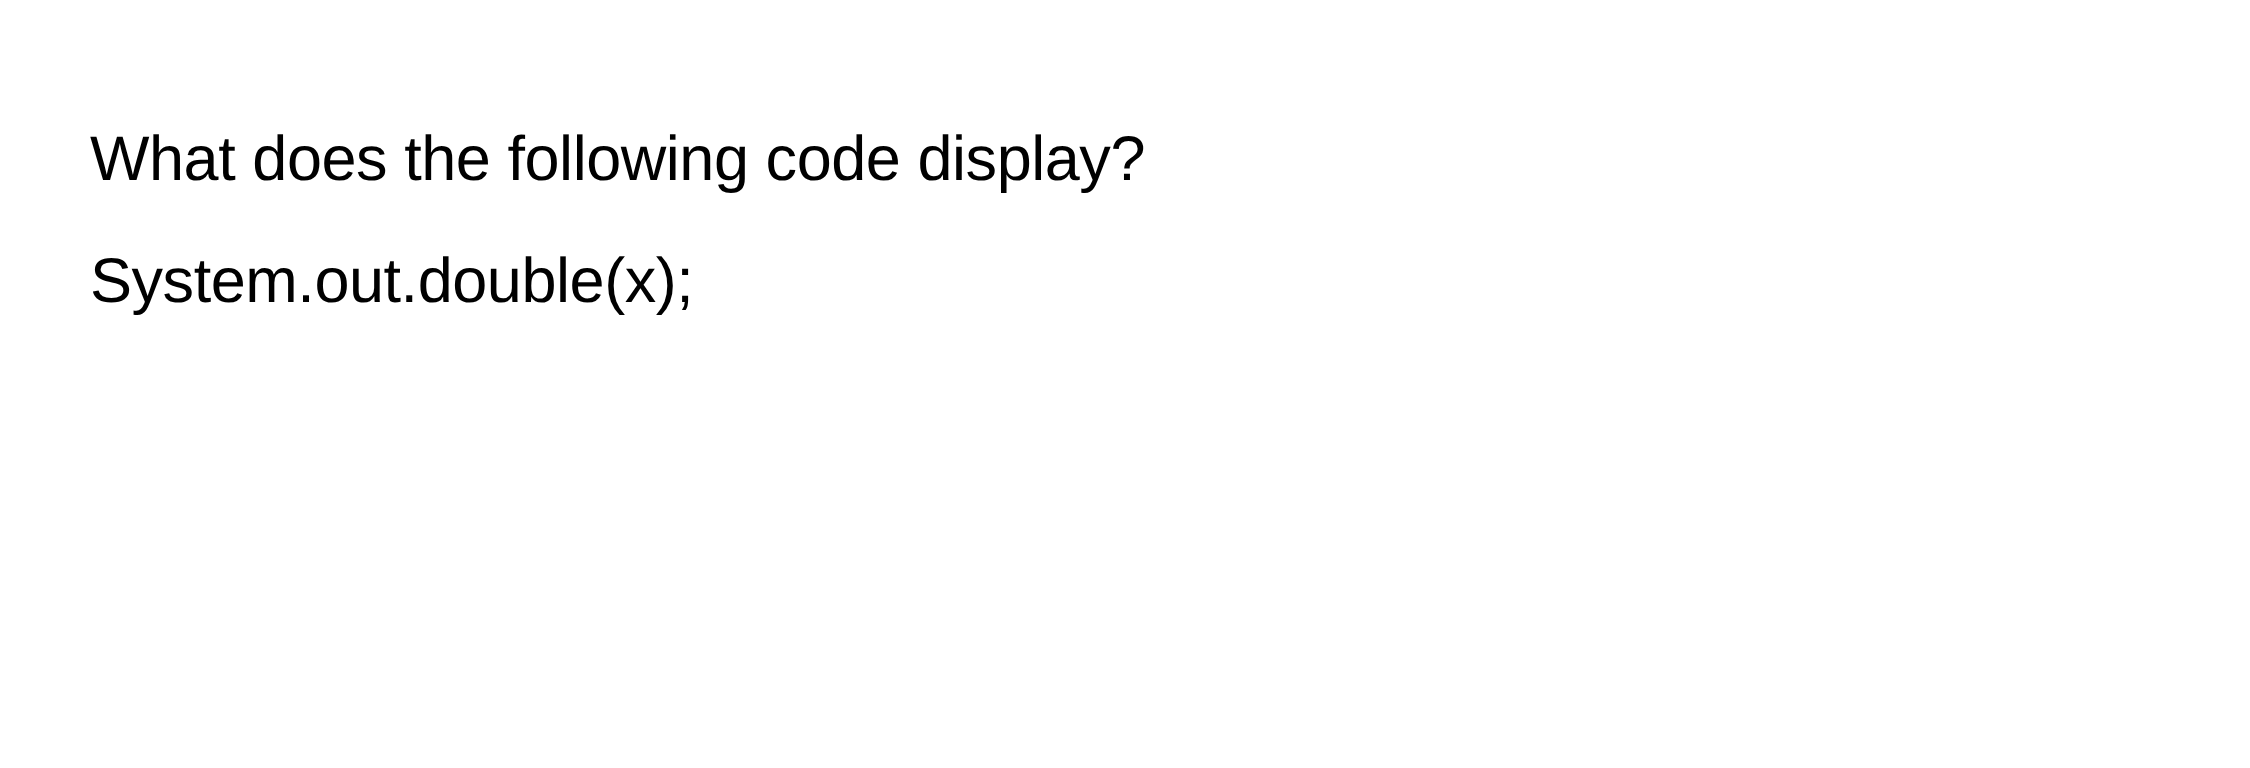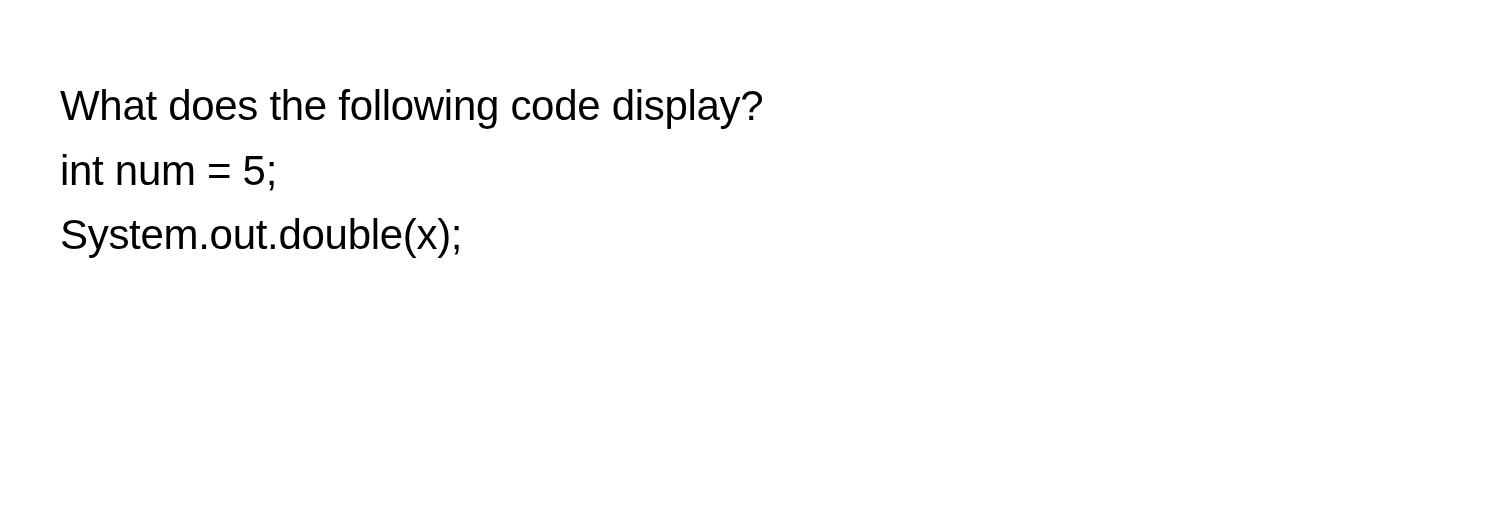--- a/index.html
+++ b/index.html
@@ -10,29 +10,28 @@
     body {
       width: 1500px;
       height: 512px;
       background: #ffffff;
       font-family: -apple-system, BlinkMacSystemFont, "Segoe UI", Helvetica, Arial, sans-serif;
       padding: 78px 60px;
     }
     .content {
       display: flex;
       flex-direction: column;
-      gap: 8px;
+      gap: 24px;
     }
     .line {
       font-size: 42px;
       color: #000000;
       line-height: 1.35;
       letter-spacing: -0.3px;
     }
   </style>
 </head>
 <body>
 
 <div class="content">
   <div class="line">What does the following code display?</div>
-  <div class="line">int num = 5;</div>
   <div class="line">System.out.double(x);</div>
 </div>
 
 </body></html>

